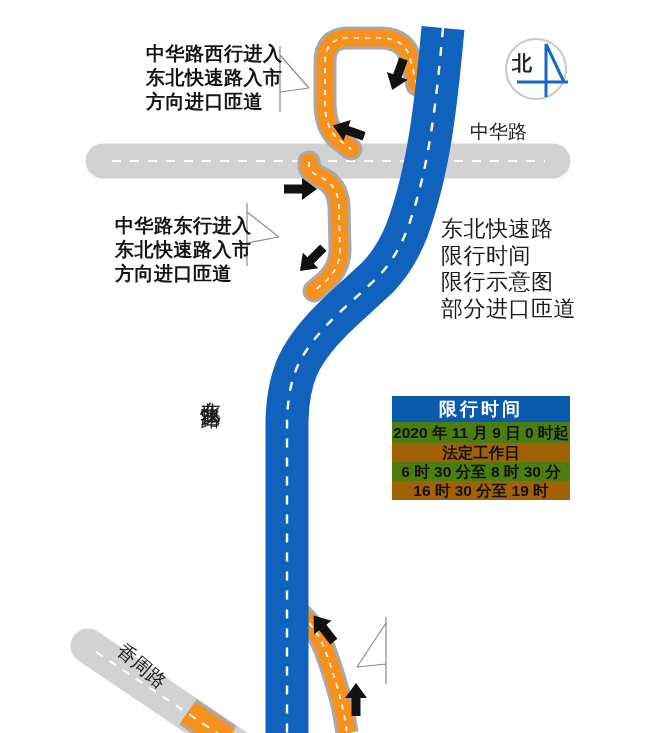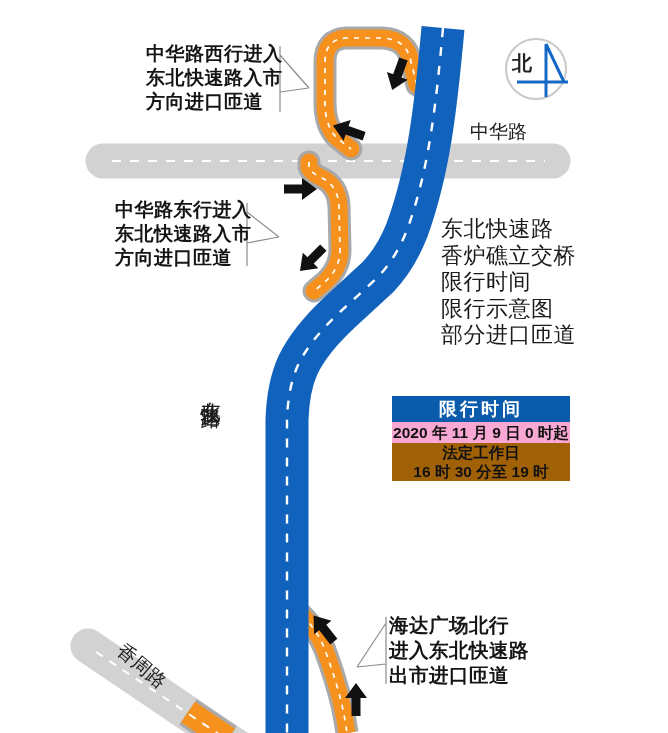--- a/index.html
+++ b/index.html
@@ -72,21 +72,21 @@
   }
   .restrict-row{
     height:19px;
     line-height:19px;
     font-weight:bold;
     font-size:15.5px;
     color:#111111;
     white-space:nowrap;
   }
   .restrict-row.first{height:21px;line-height:22px;}
-  .row-white{background:#f9a8d4;}
+  .row-white{background:#4d7c0f;}
   .row-blue{background:#a16207;}
 </style>
 </head>
 <body>
 
 <div class="canvas">
 
   <svg width="668" height="733" viewBox="0 0 668 733">
     <defs>
       <path id="flow-arrow" d="M -16,-4.5 L 2,-4.5 L 2,-11 L 17,0 L 2,11 L 2,4.5 L -16,4.5 Z"></path>
@@ -135,44 +135,39 @@
       <path d="M 546,44 L 546,97 M 546,44 L 564,82 M 517,82 L 568,82" stroke="#1668c6" stroke-width="3" fill="none"></path>
     </g>
   </svg>
 
   <div class="callout-text" style="left:146px;top:42px;">
     <div>中华路西行进入</div>
     <div>东北快速路入市</div>
     <div>方向进口匝道</div>
   </div>
 
-  <div class="callout-text" style="left:115px;top:198px;">
+  <div class="callout-text" style="left:115px;top:214px;">
     <div>中华路东行进入</div>
     <div>东北快速路入市</div>
     <div>方向进口匝道</div>
   </div>
 
-  <div class="callout-text" style="left:389px;top:613px;font-size:19.5px;line-height:25px;">
-    <div>海达广场北行</div>
-    <div>进入东北快速路</div>
-    <div>出市进口匝道</div>
-  </div>
 
   <div class="title-text" style="left:441px;top:216px;">
     <div>东北快速路</div>
-    <div>香炉礁立交桥</div>
     <div>限行时间</div>
     <div>限行示意图</div>
     <div>部分进口匝道</div>
   </div>
 
   <div class="restrict">
     <div class="restrict-header">限行时间</div>
     <div class="restrict-row first row-white">2020 年 11 月 9 日 0 时起</div>
     <div class="restrict-row row-blue">法定工作日</div>
+    <div class="restrict-row row-white">6 时 30 分至 8 时 30 分</div>
     <div class="restrict-row row-blue">16 时 30 分至 19 时</div>
   </div>
 
   <div class="road-name" style="left:470px;top:119px;">中华路</div>
   <div class="road-name-vertical" style="left:198px;top:385px;">东北快速路</div>
   <div class="road-name road-name-rot" style="left:128px;top:638px;">香周路</div>
 
   <div class="compass-label" style="left:512px;top:50px;">北</div>
 
 </div>

